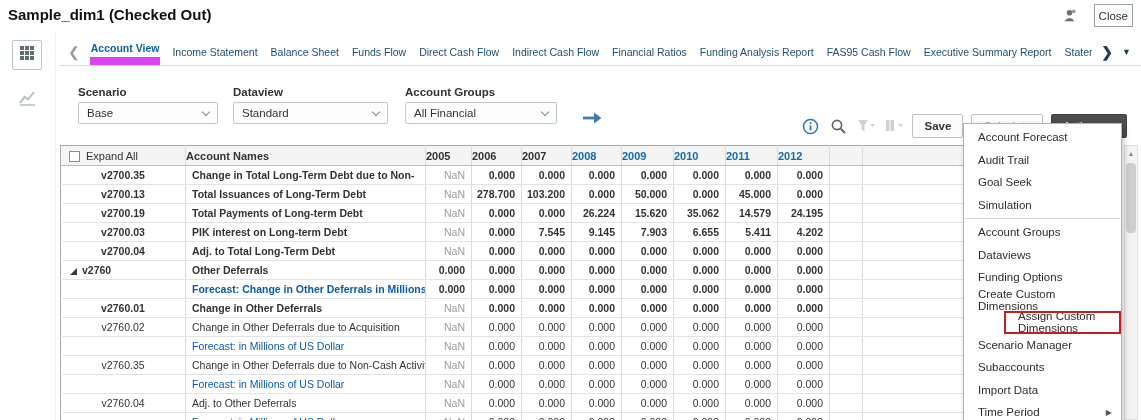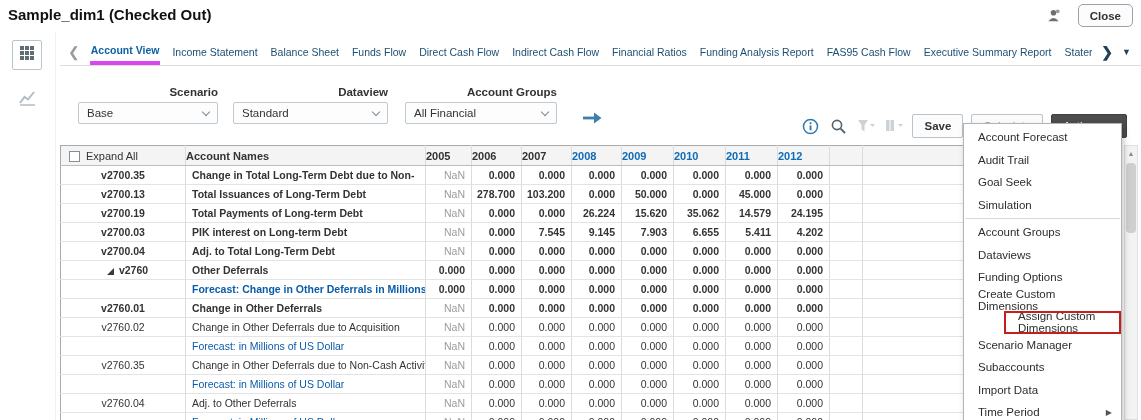--- a/index.html
+++ b/index.html
@@ -2,62 +2,62 @@
 <html><head>
 <meta charset="utf-8">
 <style>
   * { box-sizing: border-box; margin: 0; padding: 0; }
   body { font-family: "Liberation Sans", sans-serif; background: #fff; }
   .app { position: relative; width: 1141px; height: 420px; overflow: hidden; background: #fff; }
 
   
   .page-title { position: absolute; left: 8px; top: 6px; font-size: 15px; font-weight: bold; color: #111; }
   .title-right { position: absolute; right: 8px; top: 4px; display: flex; align-items: center; gap: 14px; }
-  .close-btn { height: 23px; padding: 0 11px; border: 1px solid #98a2aa; border-radius: 5px; background: #fcfcfc; font-size: 11.5px; color: #333; font-family: inherit; cursor: pointer; font-weight: bold; }
+  .close-btn { height: 23px; padding: 0 4px; border: 1px solid #98a2aa; border-radius: 0; background: #fcfcfc; font-size: 11.5px; color: #333; font-family: inherit; cursor: pointer; }
 
   
   .sidebar { position: absolute; left: 0; top: 32px; width: 56px; height: 388px; border-right: 1px solid #efefef; }
   .side-btn { position: absolute; left: 12px; width: 30px; height: 30px; display: flex; align-items: center; justify-content: center; border-radius: 2px; }
   .side-btn.active { border: 1px solid #b9c6ce; top: 8px; }
   .side-btn.inactive { top: 52px; }
 
   
   .tabbar { position: absolute; left: 60px; right: 0; top: 38px; height: 28px; display: flex; align-items: stretch; border-bottom: 1px solid #dcdcdc; }
   .tab-chevron-left { color: #9b9b9b; font-size: 14px; padding: 0 10px 0 8px; align-self: center; }
   .tabs { flex: 1; display: flex; gap: 11px; overflow: hidden; }
   .tab { font-size: 10.5px; color: #1d4f72; white-space: nowrap; display: flex; align-items: center; padding: 0 1px; cursor: pointer; }
-  .tab.active { color: #0b62a4; font-weight: bold; border-bottom: 4px solid #d946ef; text-align: center; }
+  .tab.active { color: #0b62a4; font-weight: bold; border-bottom: 8px solid #d946ef; text-align: center; }
   .tab-chevron-right { color: #23405a; font-weight: bold; font-size: 14px; align-self: center; padding: 0 9px; }
   .tab-caret { color: #23405a; font-size: 9px; align-self: center; padding-right: 10px; }
 
   
   .filterbar { position: absolute; left: 0; top: 70px; width: 100%; height: 66px; }
   .filter-group { position: absolute; top: 16px; display: flex; flex-direction: column; }
-  .filter-label { font-size: 11.5px; font-weight: bold; color: #333; margin-bottom: 4px; text-align: right; }
+  .filter-label { font-size: 11.5px; font-weight: bold; color: #333; margin-bottom: 4px; }
   .select { height: 22px; border: 1px solid #bfc9d2; border-radius: 2px; background: #fdfdfd; display: flex; align-items: center; padding: 0 8px; font-size: 11.5px; color: #333; cursor: pointer; }
   .select .chev { margin-left: auto; width: 6px; height: 6px; border-right: 1.5px solid #7b8a94; border-bottom: 1.5px solid #7b8a94; transform: rotate(45deg); margin-top: -3px; }
   .go-arrow { position: absolute; left: 582px; top: 38px; }
 
   .toolbar { position: absolute; right: 14px; top: 44px; display: flex; align-items: center; gap: 8px; }
   .icon-btn { display: flex; align-items: center; justify-content: center; width: 20px; height: 20px; cursor: pointer; }
   .btn { height: 24px; padding: 0 11px; border: 1px solid #b9c3cb; border-radius: 2px; background: #fcfcfc; font-size: 11.5px; font-family: inherit; color: #333; font-weight: bold; cursor: pointer; }
   .btn.disabled { color: #9aa2a8; font-weight: normal; }
   .btn.dark { background: #4d4d4d; border-color: #404040; color: #fff; font-weight: normal; display: flex; align-items: center; gap: 6px; }
   .caret-down { width: 0; height: 0; border-left: 4px solid transparent; border-right: 4px solid transparent; border-top: 5px solid #fff; display: inline-block; }
 
   
   .table-wrap { position: absolute; left: 60px; top: 145px; width: 1062px; height: 275px; overflow: hidden; }
   table { border-collapse: collapse; table-layout: fixed; width: 1062px; border: 1px solid #a9a9a9; }
   th, td { border-right: 1px solid #dcdcdc; border-bottom: 1px solid #e3e3e3; height: 19px; font-size: 10.5px; color: #333; overflow: hidden; white-space: nowrap; }
   thead th { height: 20px; background: #f4f4f4; border-bottom: 1px solid #bdbdbd; font-weight: bold; text-align: left; font-size: 11px; }
   th.h-expand { text-align: left; padding-left: 8px; font-weight: normal; }
   th.year.forecast { color: #0f6cb8; }
   .cbx { display: inline-block; width: 11px; height: 11px; border: 1px solid #878f96; background: #fff; vertical-align: -2px; margin-right: 6px; }
   td.c-id { text-align: center; }
-  td.c-id.has-tri { text-align: center; padding-left: 9px; }
+  td.c-id.has-tri { text-align: left; padding-left: 9px; }
   .tri { display: inline-block; width: 0; height: 0; border-bottom: 7px solid #3a3a3a; border-left: 7px solid transparent; margin-right: 5px; vertical-align: -1px; }
   td.c-name { padding-left: 6px; }
   td.c-name.link { color: #0a5ca9; }
   td.c-val { text-align: right; padding-right: 6px; }
   tr.bold { font-weight: bold; }
   td.nan { color: #9b9b9b; font-weight: normal; }
 
   
   .vscroll { position: absolute; left: 1124px; top: 145px; width: 14px; height: 275px; background: #f3f3f3; border: 1px solid #e0e0e0; }
   .scroll-up { height: 15px; display: flex; align-items: center; justify-content: center; font-size: 7px; color: #8a8a8a; cursor: pointer; }

